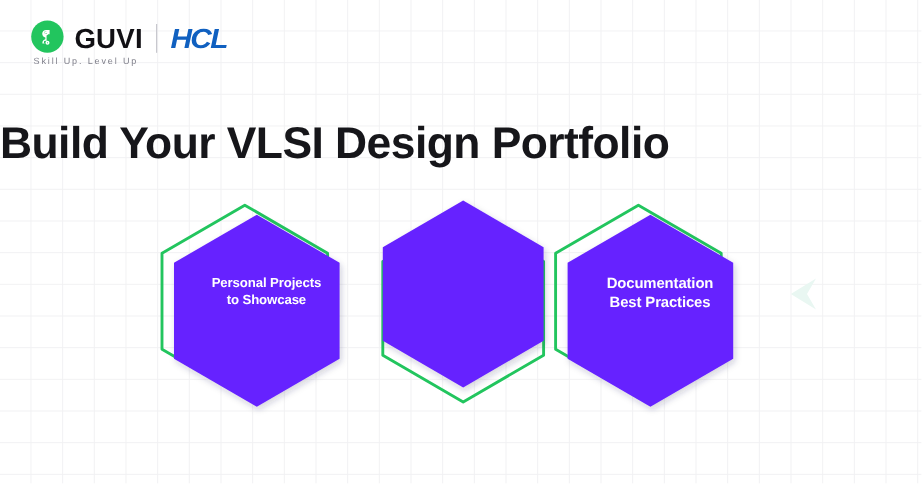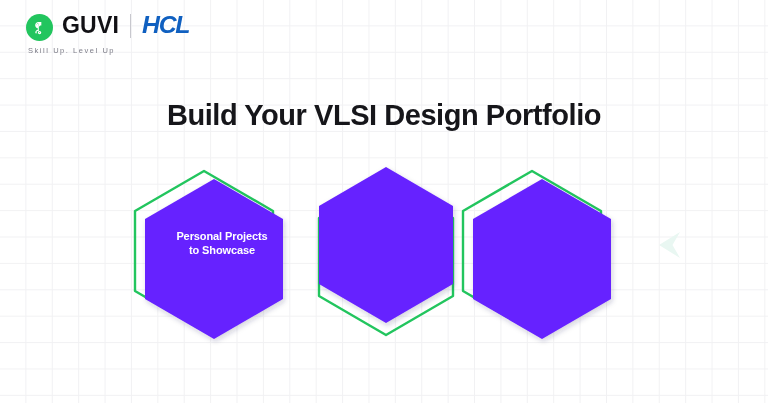--- a/index.html
+++ b/index.html
@@ -39,21 +39,21 @@
     position: absolute;
     left: 26px;
     top: 14px;
     display: flex;
     flex-direction: column;
     gap: 2px;
   }
 
   #brand-row {
     display: flex;
-    align-items: flex-start;
+    align-items: flex-end;
     gap: 9px;
     height: 30px;
   }
 
   #guvi-mark {
     width: 27px;
     height: 27px;
     border-radius: 50%;
     background: #22c55e;
     display: flex;
@@ -96,22 +96,22 @@
     margin-left: 2px;
     white-space: nowrap;
   }
 
   
   #page-title {
     position: absolute;
     top: 99px;
     left: 0;
     width: 100%;
-    text-align: center;
-    font-size: 29px;
+    text-align: left;
+    font-size: 37px;
     font-weight: bold;
     letter-spacing: -0.45px;
     color: #16161a;
     white-space: nowrap;
   }
 
   
   .hex-group {
     position: absolute;
   }
@@ -214,19 +214,21 @@
   <div class="hex-group" id="hex-group-3">
     <svg class="hex-svg" width="172" height="148" viewBox="0 0 172 148">
       <defs>
         <filter id="shadow3" x="-30%" y="-30%" width="160%" height="160%">
           <feDropShadow dx="1.5" dy="2.5" stdDeviation="2.5" flood-color="#2a1a50" flood-opacity="0.20"></feDropShadow>
         </filter>
       </defs>
       <polygon points="68,3 137,43 137,123 68,163 -1,123 -1,43" fill="none" stroke="#22c55e" stroke-width="2.4" stroke-linejoin="round"></polygon>
       <polygon points="78,11 147,51 147,131 78,171 9,131 9,51" fill="#6622ff" filter="url(#shadow3)"></polygon>
     </svg>
+    <div class="hex-label" id="hex-label-3">Documentation
+Best Practices</div>
   </div>
 
   <svg id="deco-arrow" viewBox="0 0 34 34">
     <path d="M25 4 L4 17 L25 30 L17.5 17 Z" fill="#e9f7f2"></path>
   </svg>
 
 </div>
 
 </body></html>

